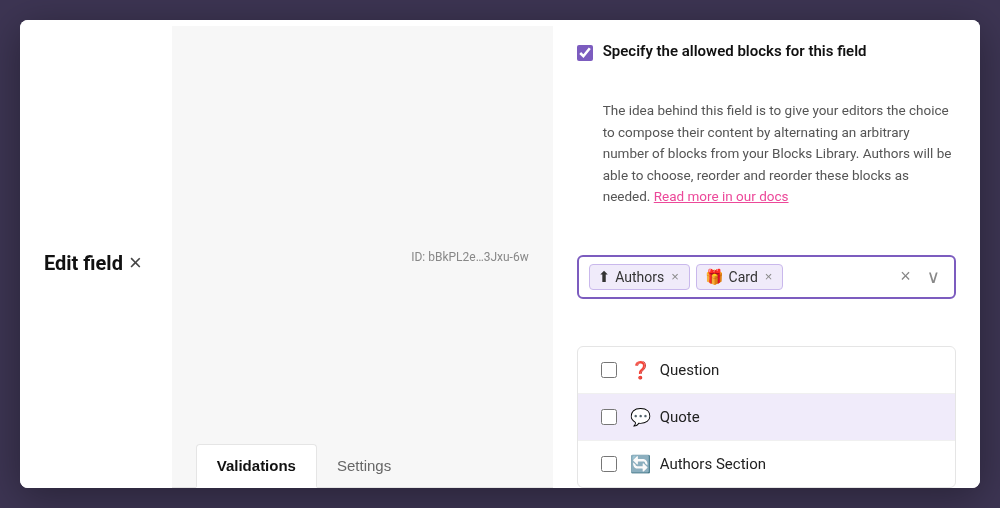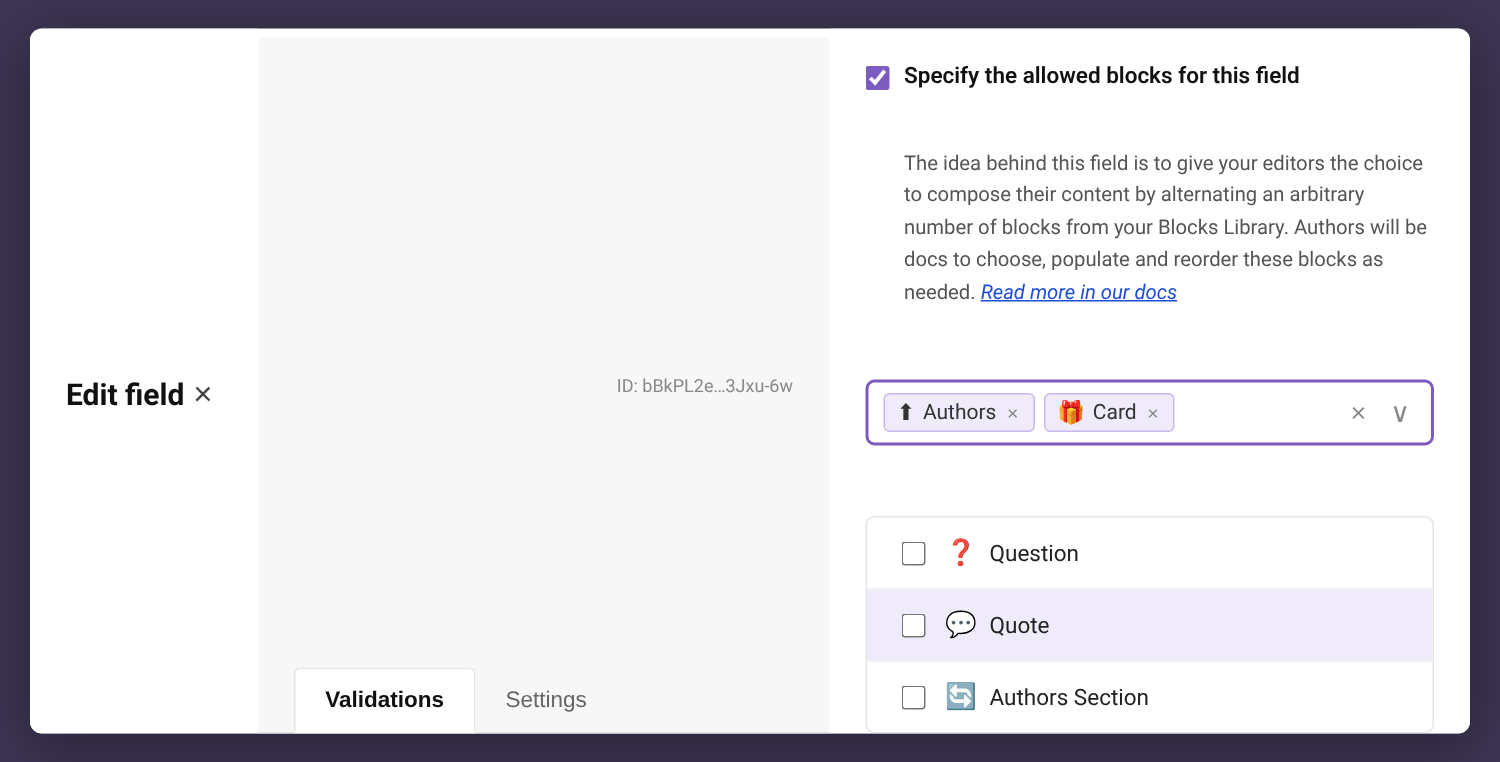--- a/index.html
+++ b/index.html
@@ -108,23 +108,22 @@
       color: #111;
     }
     .description-text {
       font-size: 13.5px;
       color: #555;
       line-height: 1.6;
       margin-left: 26px;
       margin-bottom: 16px;
     }
     .description-text a {
-      color: #1d4ed8;
+      color: #ec4899;
       text-decoration: underline;
-      font-style: italic;
     }
     .tag-input-wrapper {
       border: 2px solid #7c5cbf;
       border-radius: 6px;
       padding: 6px 10px;
       display: flex;
       align-items: center;
       flex-wrap: wrap;
       gap: 6px;
       margin-bottom: 16px;
@@ -230,21 +229,21 @@
   </div>
 
   <div class="modal-body">
 
     <div class="checkbox-row">
       <input type="checkbox" checked="" style="">
       <span class="checkbox-label">Specify the allowed blocks for this field</span>
     </div>
 
     <div class="description-text">
-      <span>The idea behind this field is to give your editors the choice to compose their content by alternating an arbitrary number of blocks from your Blocks Library. Authors will be docs to choose, populate and reorder these blocks as needed.</span>
+      <span>The idea behind this field is to give your editors the choice to compose their content by alternating an arbitrary number of blocks from your Blocks Library. Authors will be able to choose, reorder and reorder these blocks as needed.</span>
       <a href="#">Read more in our docs</a>
     </div>
 
     <div class="tag-input-wrapper">
 
       <div class="tag">
         <span class="tag-icon">⬆</span>
         <span>Authors</span>
         <button class="tag-remove">×</button>
       </div>

